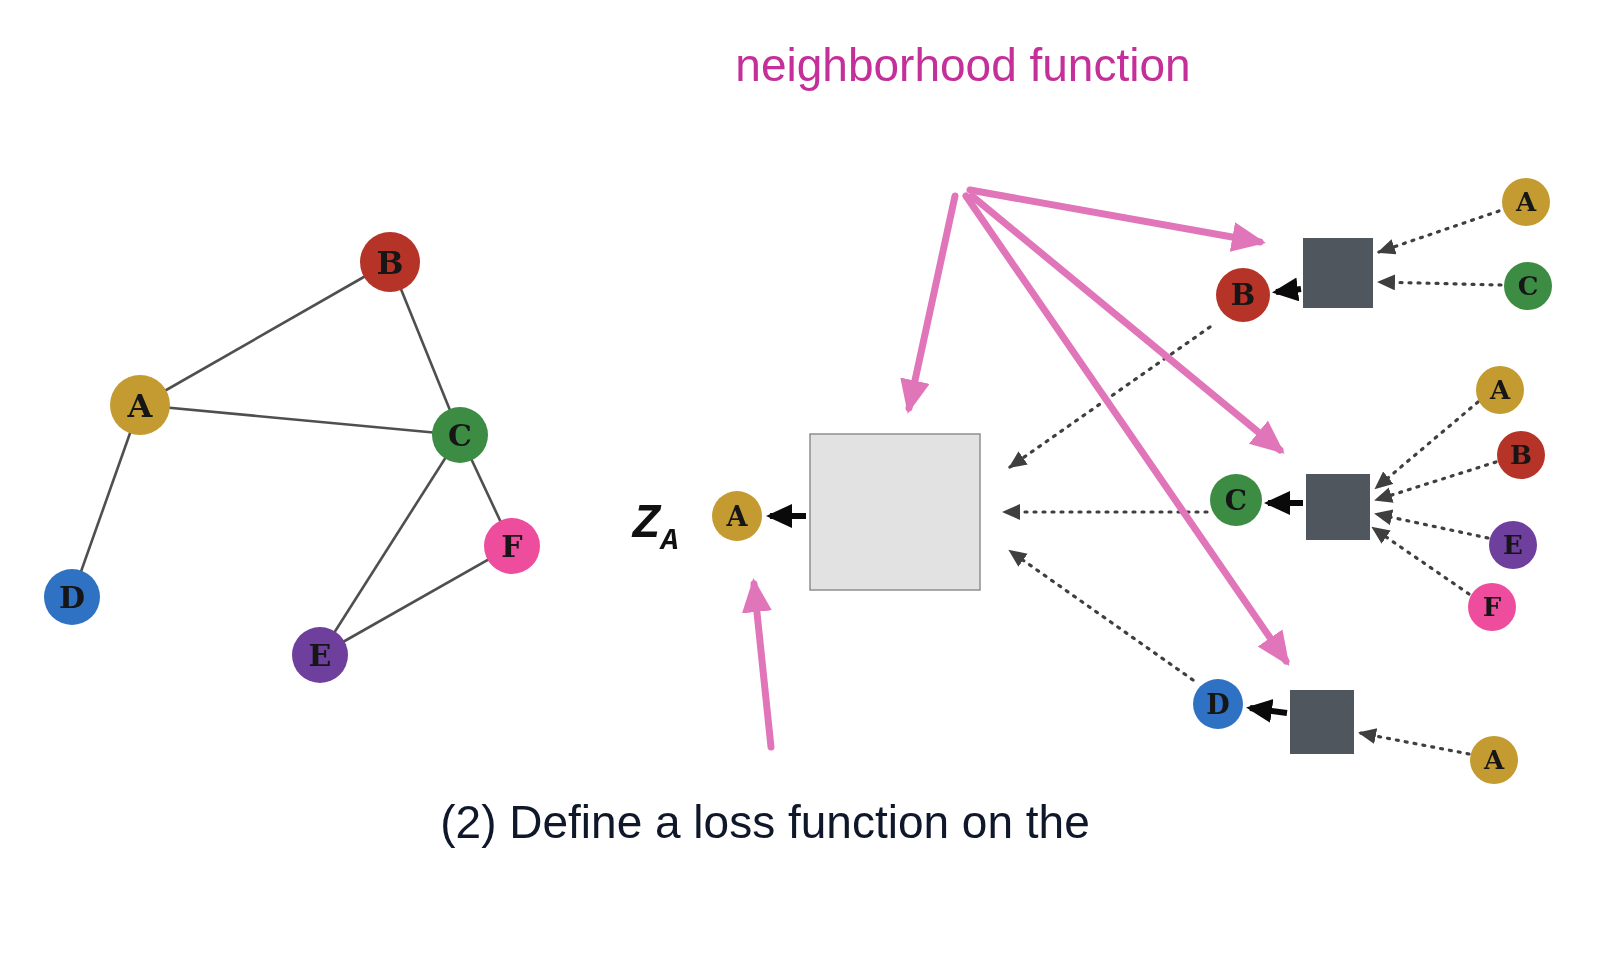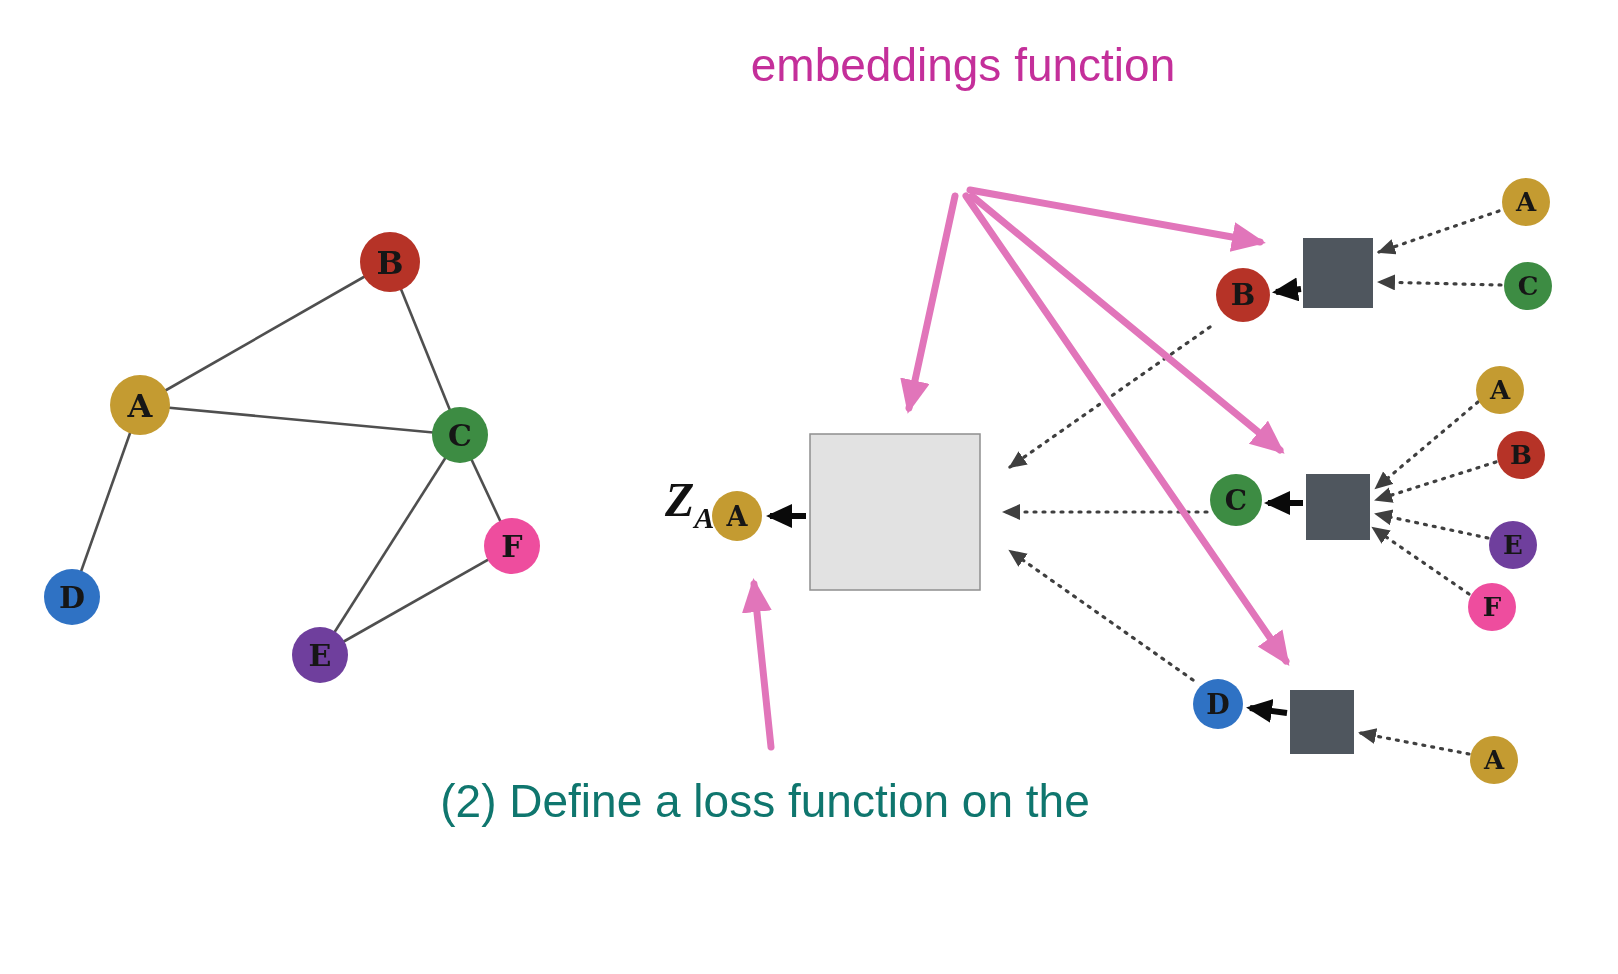--- a/index.html
+++ b/index.html
@@ -20,27 +20,26 @@
     font-weight: 400;
     letter-spacing: 0px;
     color: #c42f9a;
     font-family: "Liberation Sans", sans-serif;
   }
   .ann1 { left: 598px; top: 32px; width: 730px; }
   .ann2 { left: 340px; top: 768px; width: 850px; }
   .z-label {
     position: absolute;
     left: 632px;
-    top: 472px;
-    font-family: Liberation Serif, serif;
+    top: 497px;
+    font-family: Liberation Mono, monospace;
     font-style: italic;
     font-weight: bold;
     font-size: 48px;
     color: #111111;
-    margin-left: 33px;
   }
   .z-label .z-sub {
     font-size: 30px;
     vertical-align: -12px;
     font-weight: bold;
     font-style: italic;
   }
   .node-label {
     font-family: "DejaVu Serif", serif;
     font-weight: bold;
@@ -170,22 +169,22 @@
           <line x1="955" y1="196" x2="909" y2="408" stroke="#e175ba" stroke-width="7" stroke-linecap="round" marker-end="url(#mk-pink)"></line>
           <line x1="970" y1="190" x2="1260" y2="242" stroke="#e175ba" stroke-width="7" stroke-linecap="round" marker-end="url(#mk-pink)"></line>
           <line x1="972" y1="196" x2="1280" y2="450" stroke="#e175ba" stroke-width="7" stroke-linecap="round" marker-end="url(#mk-pink)"></line>
           <line x1="966" y1="196" x2="1286" y2="661" stroke="#e175ba" stroke-width="7" stroke-linecap="round" marker-end="url(#mk-pink)"></line>
           <line x1="771" y1="747" x2="754" y2="584" stroke="#e175ba" stroke-width="7" stroke-linecap="round" marker-end="url(#mk-pink)"></line>
         </g>
       </g>
   </svg>
 
   <div class="annotation ann1" style="color: rgb(196, 47, 154);">
-    <div>embeddings function</div>
+    <div>neighborhood function</div>
   </div>
 
-  <div class="annotation ann2" style="color: #0f766e;">
+  <div class="annotation ann2" style="color: #0f172a; margin-top: 21px;">
     <div>(2) Define a loss function on the</div>
   </div>
 
   <div class="z-label"><span>Z</span><span class="z-sub">A</span></div>
 
 </div>
 
 </body></html>

